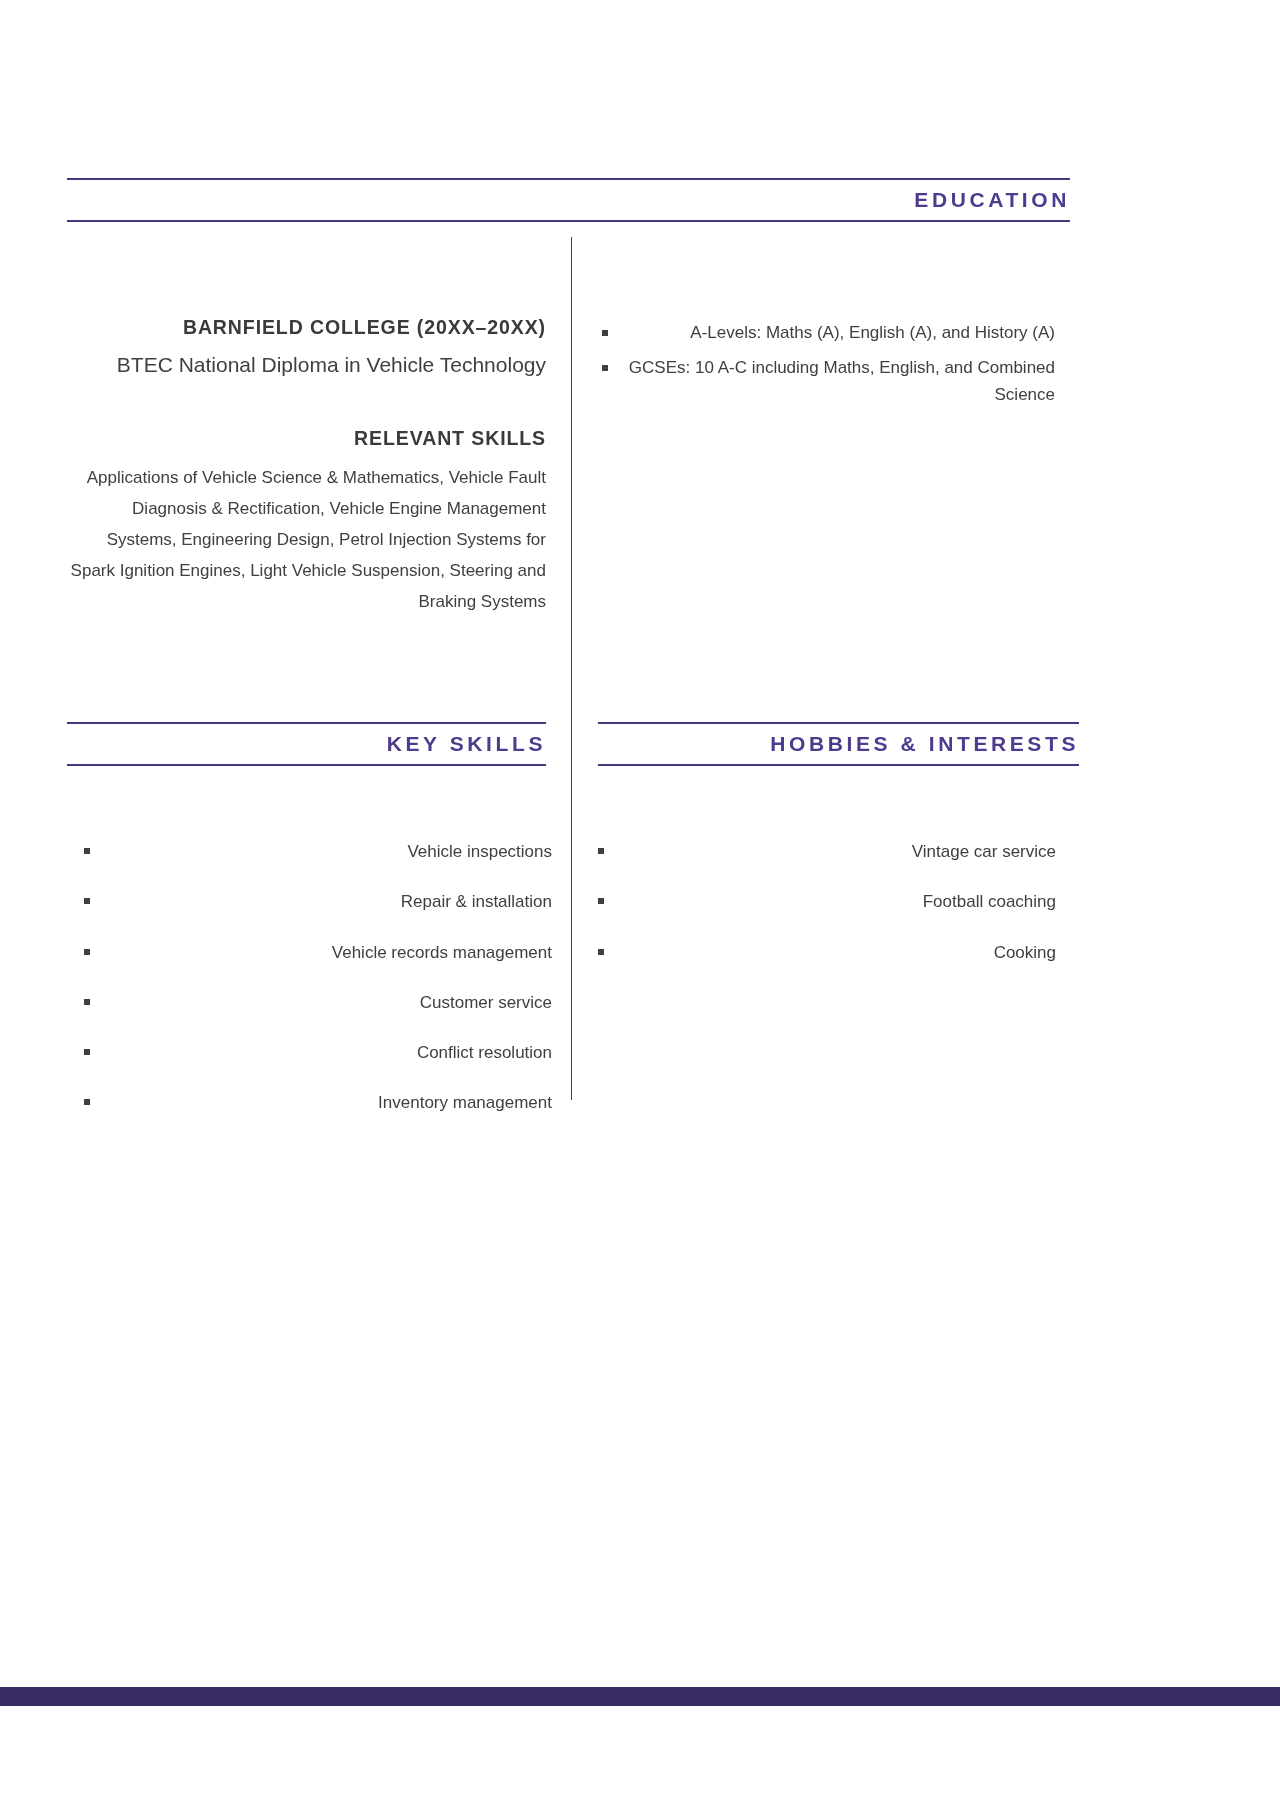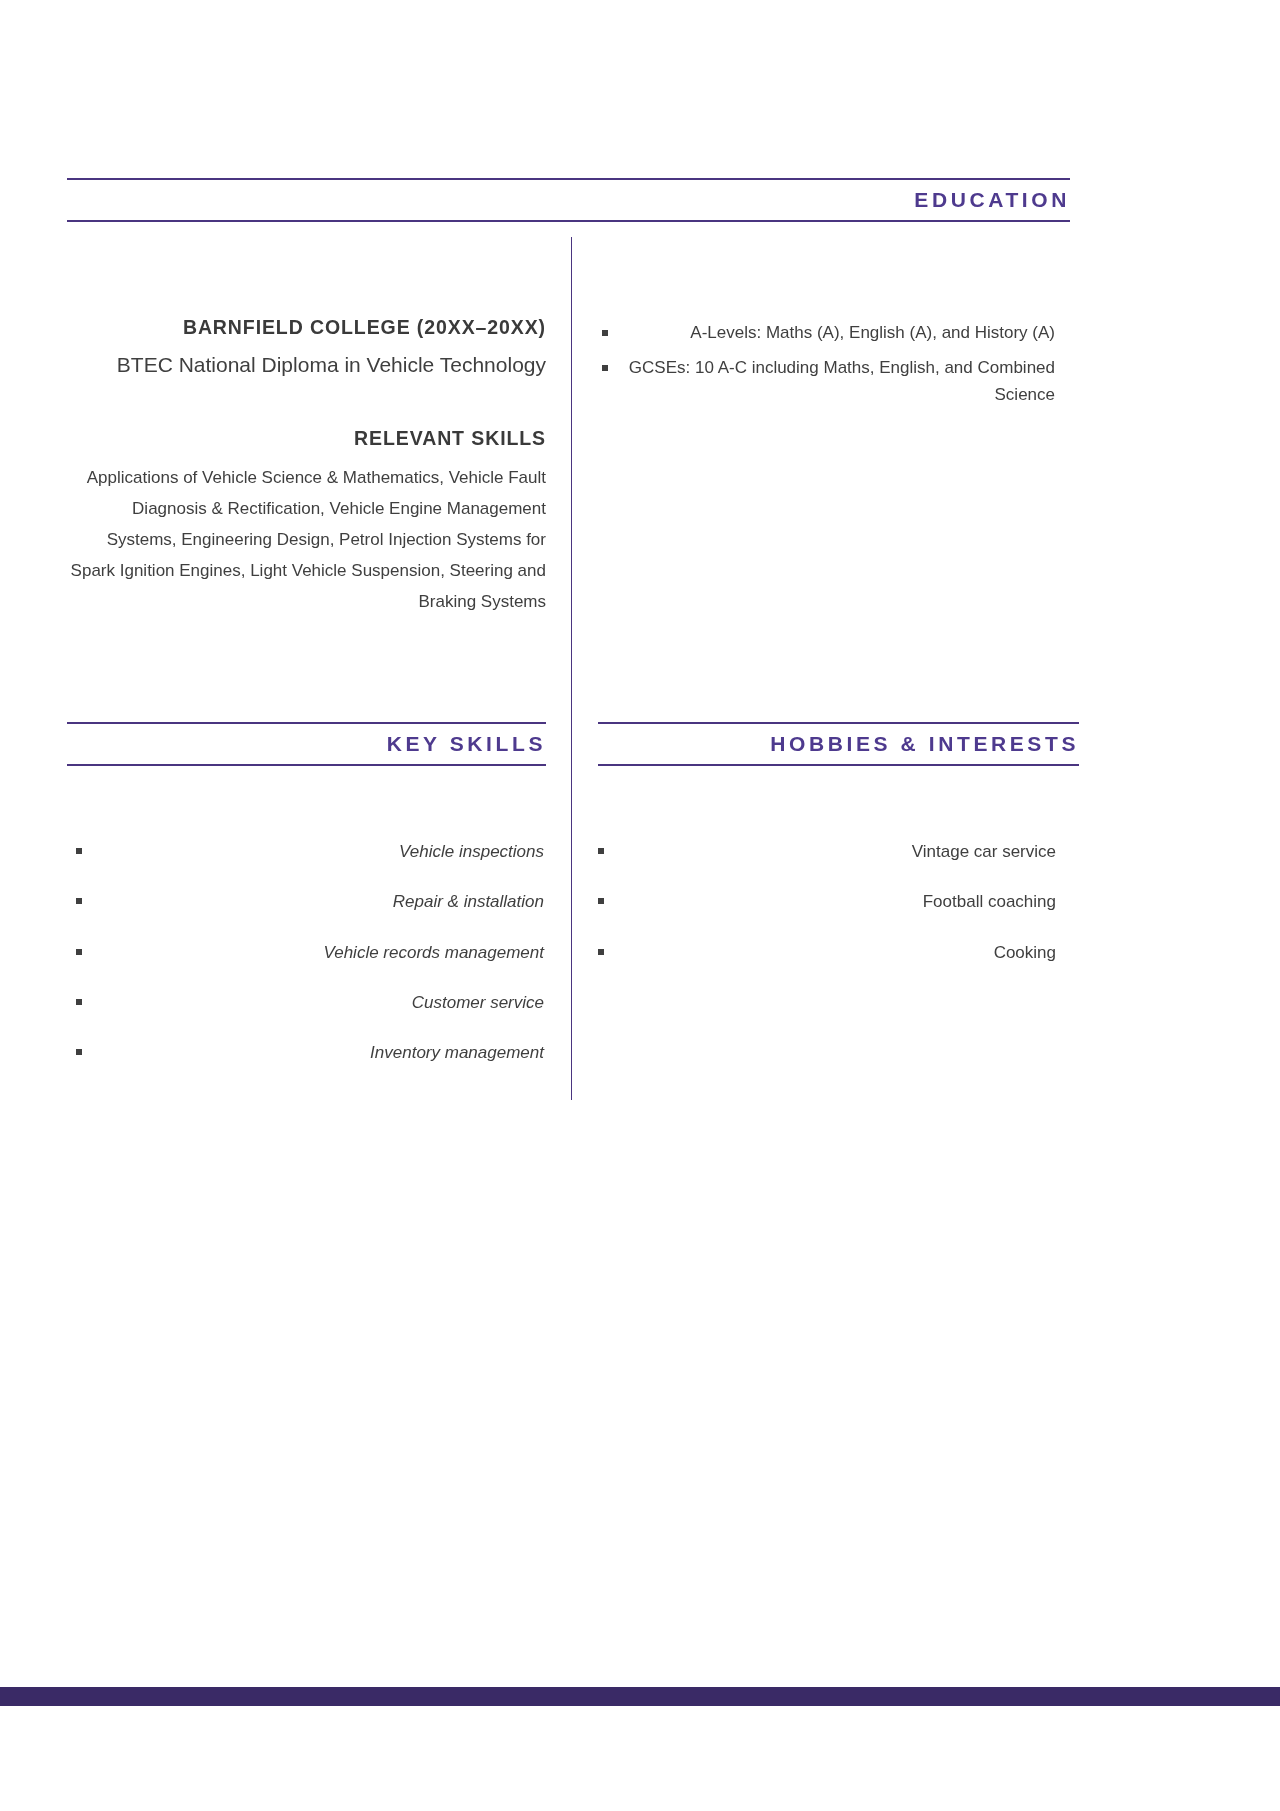--- a/index.html
+++ b/index.html
@@ -161,24 +161,23 @@
     padding: 9px 0 10px 0;
     line-height: 1.0;
     text-transform: uppercase;
   }
 
   #skills-header { left: 67px; top: 722px; width: 479px; }
   #hobbies-header { left: 598px; top: 722px; width: 481px; }
 
   .skills-body {
     position: absolute;
-    left: 64px;
+    left: 72px;
     top: 840px;
     width: 480px;
-    font-style: italic;
   }
   .hobbies-body {
     position: absolute;
     left: 586px;
     top: 840px;
     width: 470px;
   }
 
   
   .footer-bar {
@@ -242,20 +241,24 @@
       <li>
         <span class="sq-bullet"></span>
         <span>Vehicle records management</span>
       </li>
       <li>
         <span class="sq-bullet"></span>
         <span>Customer service</span>
       </li>
       <li>
         <span class="sq-bullet"></span>
+        <span>Conflict resolution</span>
+      </li>
+      <li>
+        <span class="sq-bullet"></span>
         <span>Inventory management</span>
       </li>
     </ul>
   </div>
 
   <div class="hobbies-body">
     <ul class="skills-list">
       <li>
         <span class="sq-bullet"></span>
         <span>Vintage car service</span>

